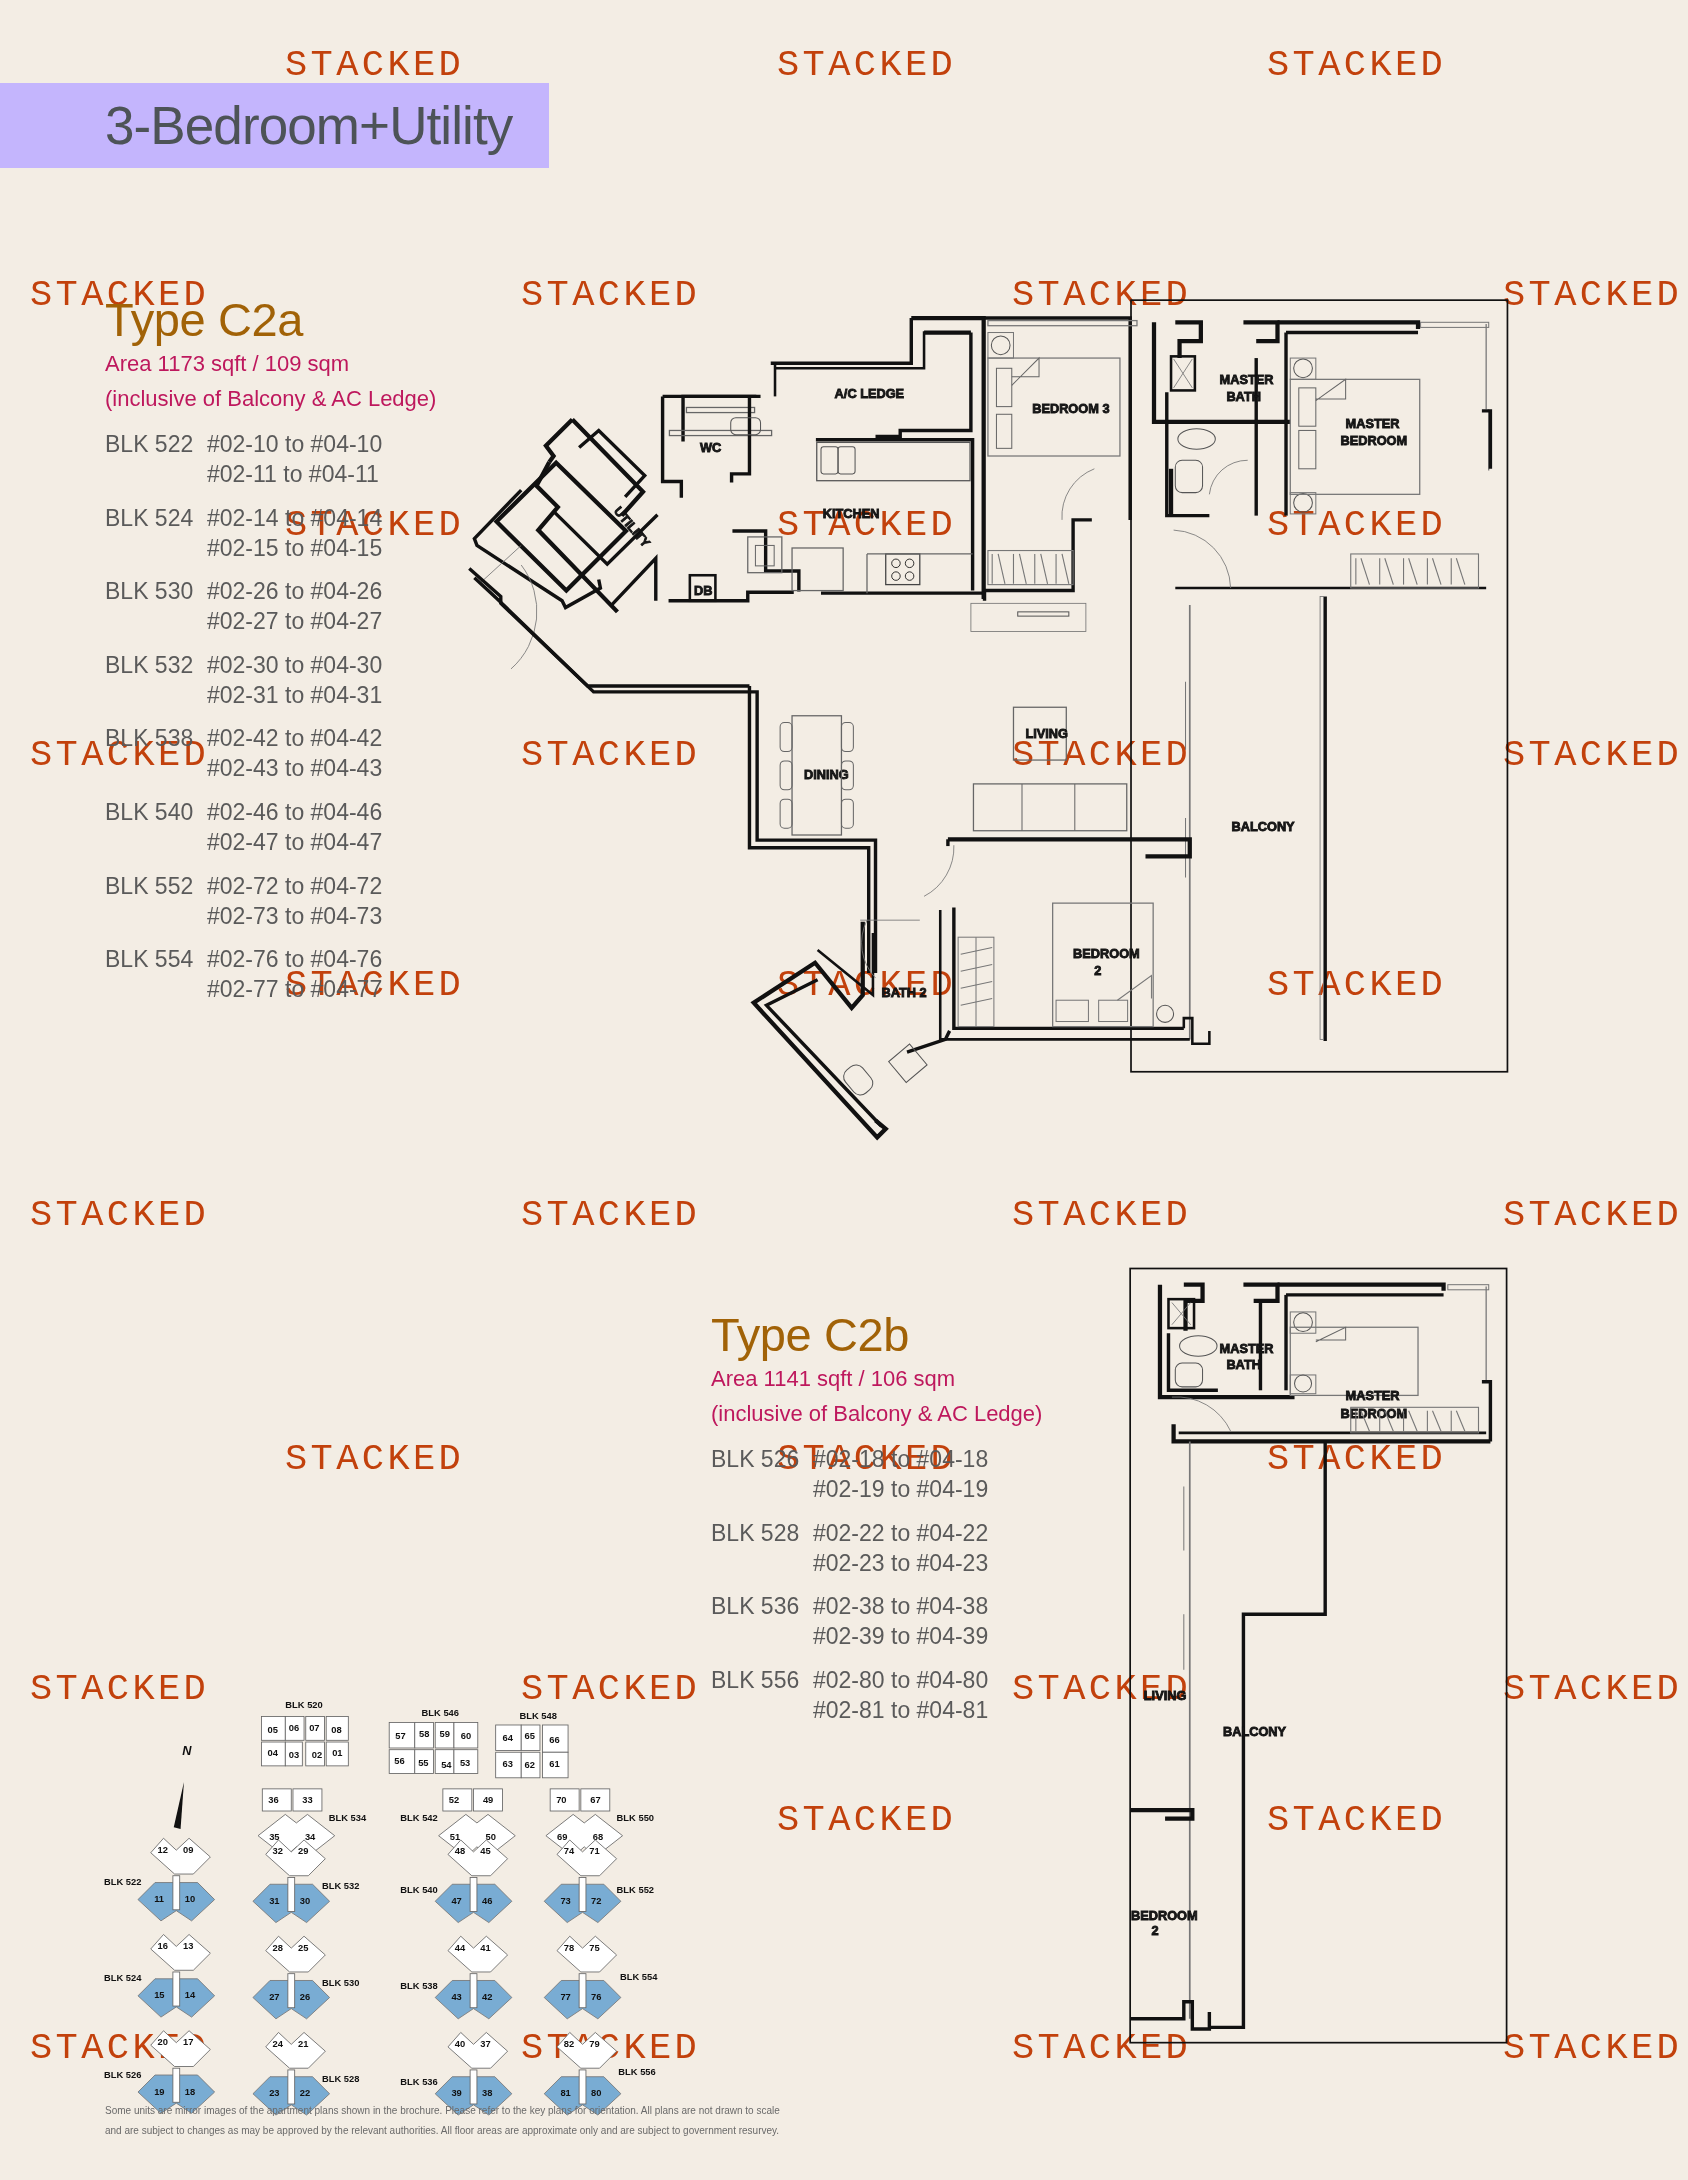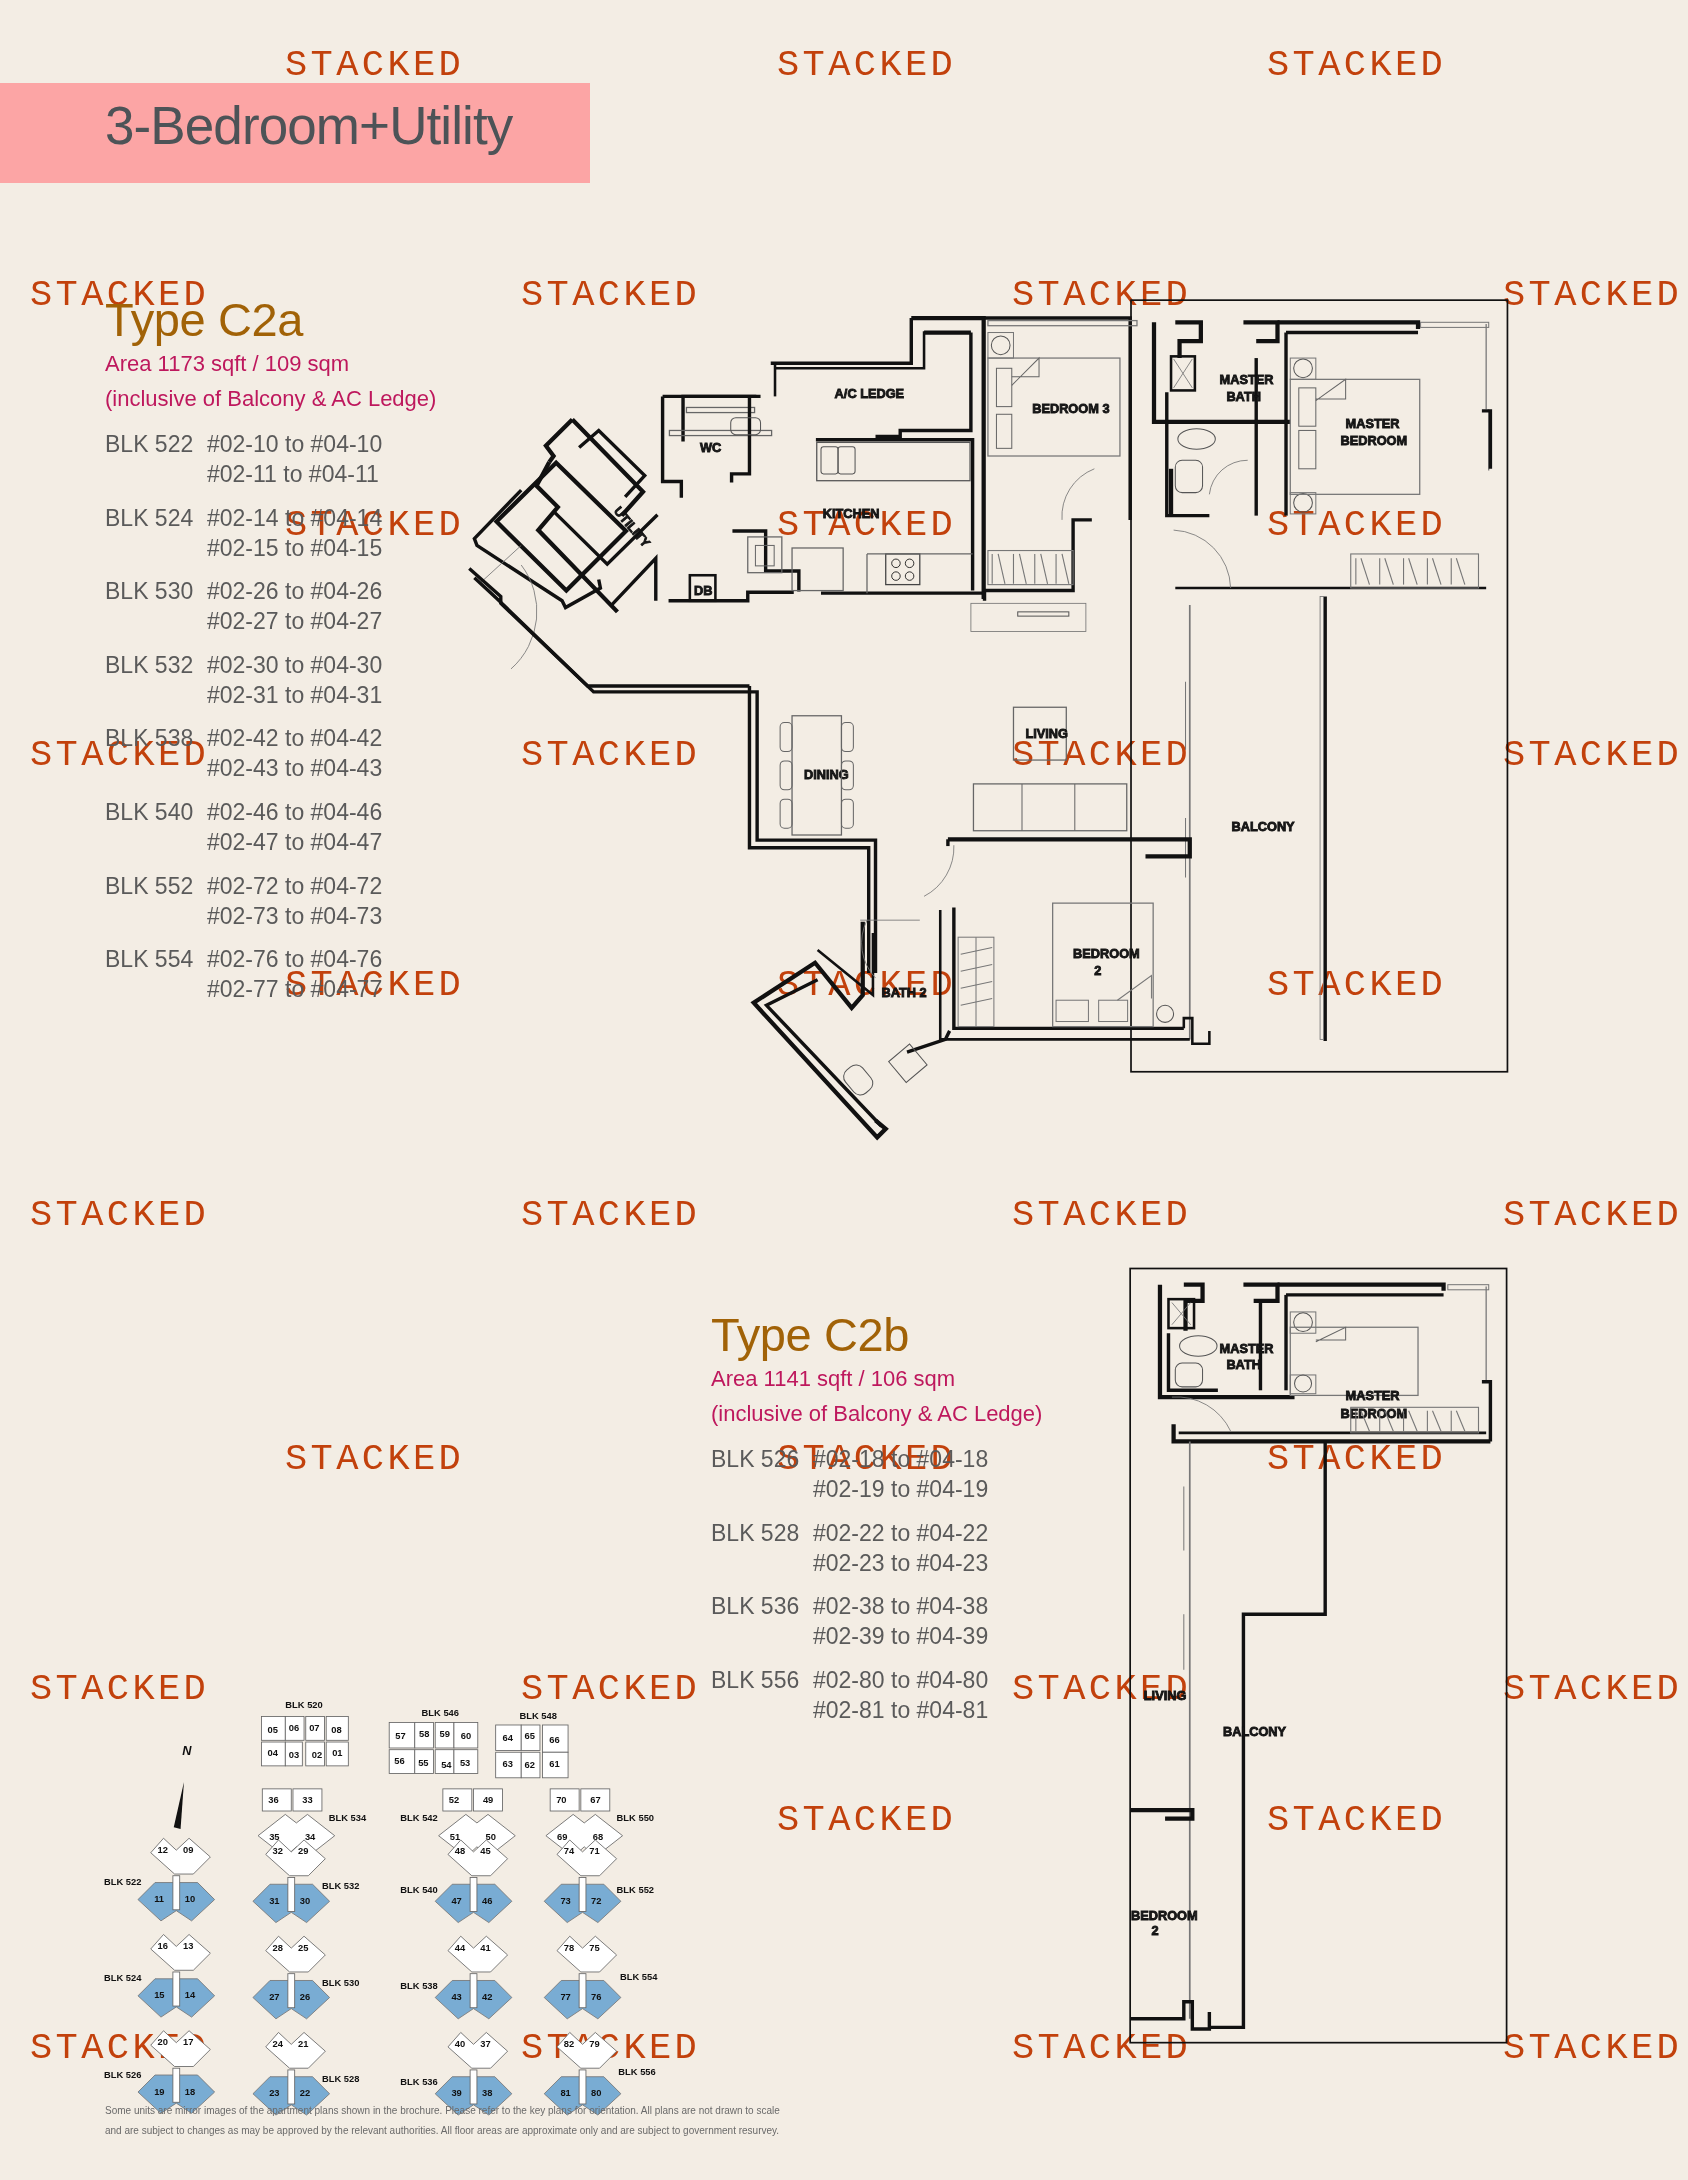--- a/index.html
+++ b/index.html
@@ -1,20 +1,20 @@
 <!DOCTYPE html>
 <html style="font-size:13.6px"><head>
 <meta charset="utf-8">
 <style>
   html,body{margin:0;padding:0;}
   body{width:1688px;height:2181px;background:#f3ede4;position:relative;overflow:hidden;
        font-family:"Liberation Sans",sans-serif;color:#4a4a4a;}
   .wm{position:absolute;font-family:Liberation Mono, monospace;font-size:37px;
       letter-spacing:3.4px;color:#c2410c;pointer-events:none;z-index:1;}
-  .band{position:absolute;left:0;top:83px;width:549px;height:100px;background:#fca5a5;z-index:2;padding-left:41px;}
+  .band{position:absolute;left:0;top:83px;width:549px;height:85px;background:#c4b5fd;z-index:2;}
   .band-title{position:absolute;left:105px;top:12px;font-size:53px;font-weight:300;color:#4d5357;letter-spacing:-0.9px;}
   .type-block{position:absolute;z-index:3;}
   .type-title{font-size:47px;color:#a16207;font-weight:300;line-height:51px;letter-spacing:-0.4px;}
   .area{font-size:22px;color:#be185d;line-height:31px;margin-top:3.4px;}
   .blk-list{margin-top:15.3px;}
   .blk{display:flex;font-size:23px;color:#5a5a5a;line-height:30px;margin-bottom:13.6px;}
   .blk-name{width:102px;flex:none;}
   .blk-units div{white-space:nowrap;}
   svg{position:absolute;left:0;top:0;z-index:2;}
   .footnote{position:absolute;left:105px;top:2101px;width:1124px;font-size:10px;line-height:20.4px;color:#6a6a6a;z-index:3;}

